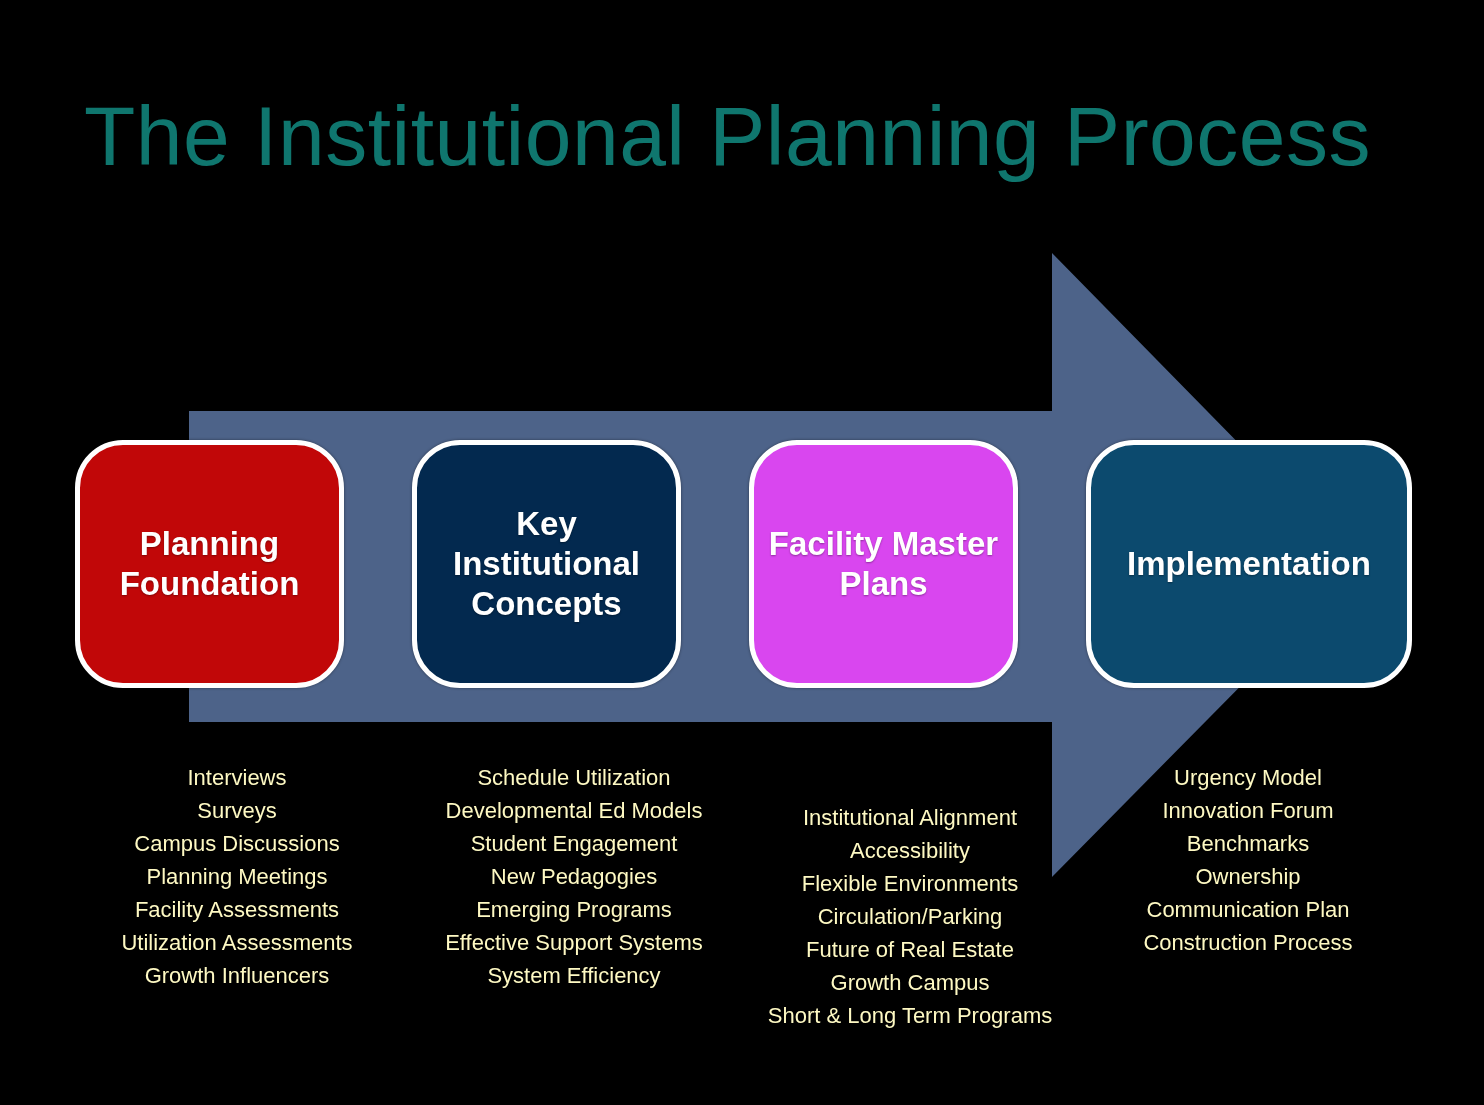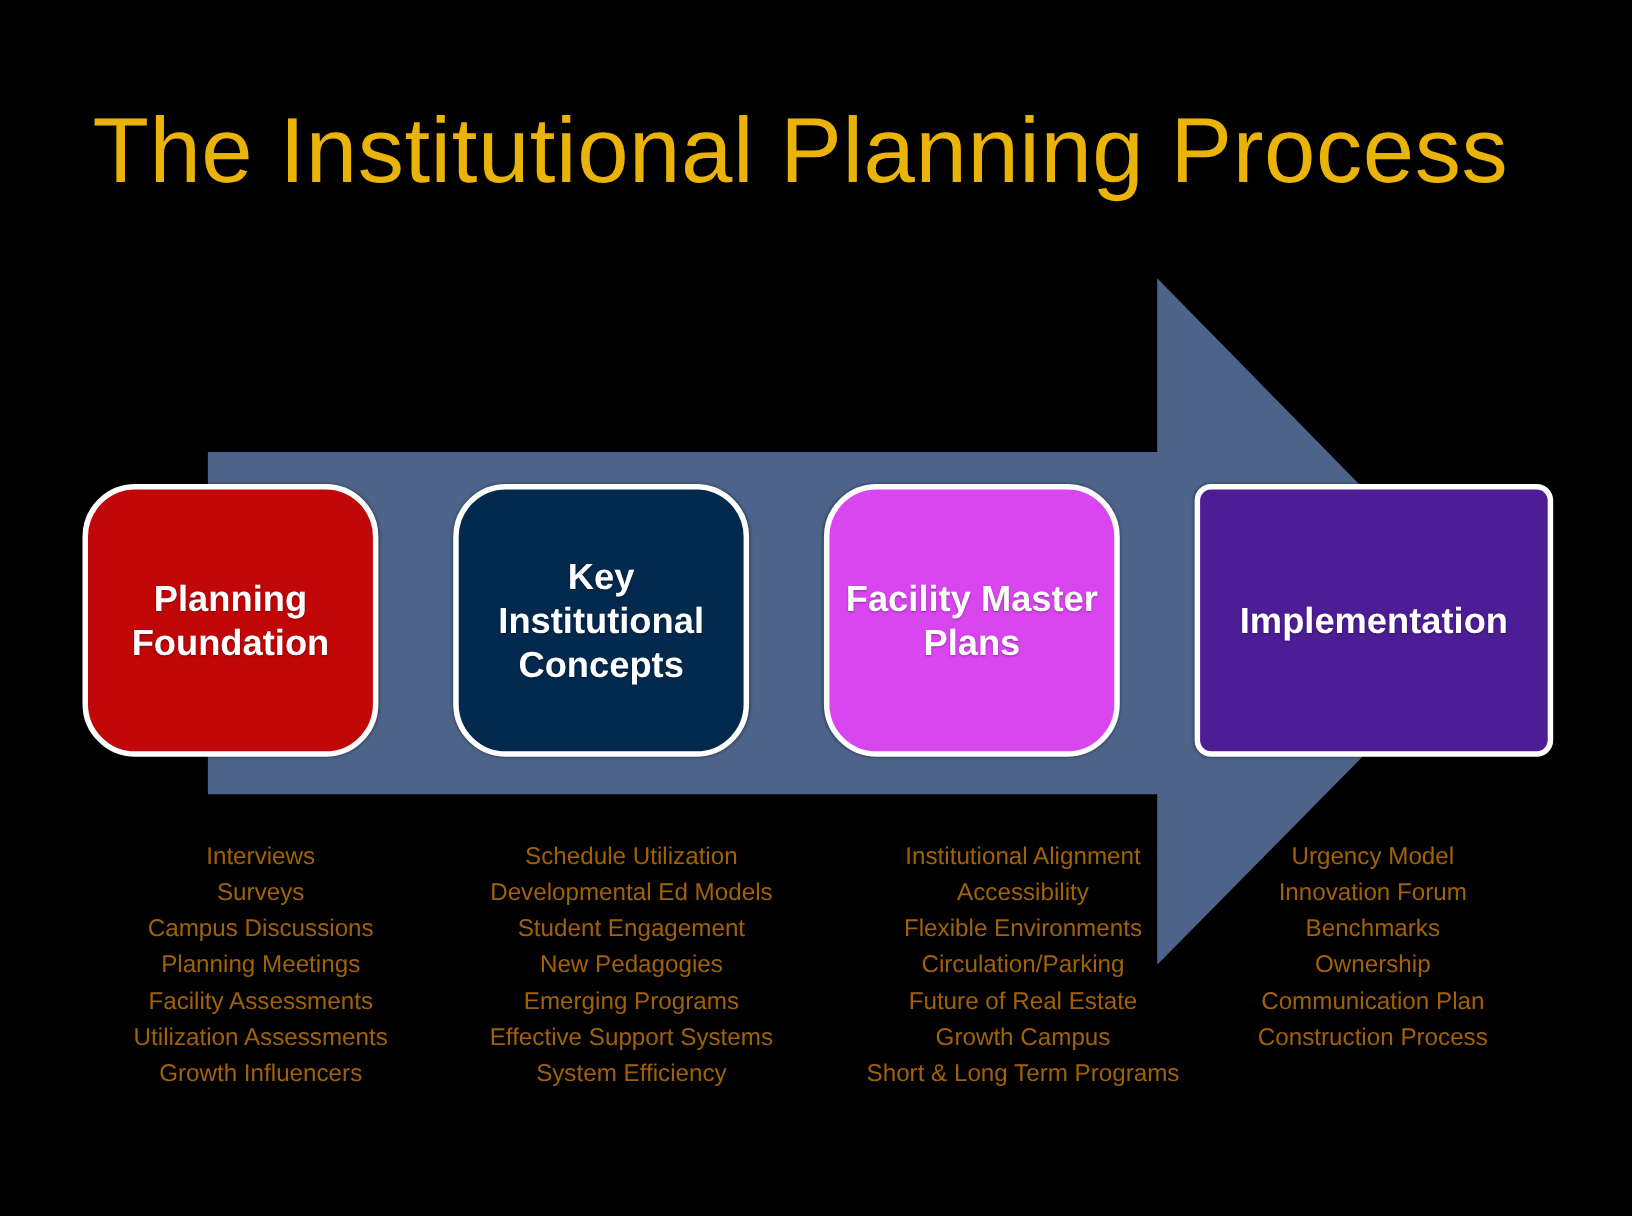--- a/index.html
+++ b/index.html
@@ -15,21 +15,21 @@
     overflow: hidden;
     font-family: "Liberation Sans", sans-serif;
   }
   .title {
     position: absolute;
     left: 84px;
     top: 88px;
     font-size: 84px;
     font-weight: 300;
     letter-spacing: 0.5px;
-    color: #eab308;
+    color: #0f766e;
     white-space: nowrap;
   }
   .arrow-svg {
     position: absolute;
     left: 0;
     top: 0;
   }
   .stage-box {
     position: absolute;
     top: 440px;
@@ -55,27 +55,27 @@
   }
   .box-1 { left: 75px; }
   .box-2 { left: 412px; }
   .box-3 { left: 749px; }
   .box-4 { left: 1086px; width: 326px; }
   .stage-list {
     position: absolute;
     top: 761px;
     width: 420px;
     text-align: center;
-    color: #a16207;
+    color: #fef9c3;
     font-size: 22px;
     line-height: 33px;
   }
   .list-1 { left: 27px; }
   .list-2 { left: 364px; }
-  .list-3 { left: 720px; }
+  .list-3 { left: 700px; margin-top: 40px; }
   .list-4 { left: 1038px; }
 </style>
 </head>
 <body>
 
 <div class="slide">
 
   <div class="title">The Institutional Planning Process</div>
 
   <svg class="arrow-svg" width="1484" height="1105" viewBox="0 0 1484 1105" aria-hidden="true">
@@ -90,21 +90,21 @@
   <div class="stage-box box-2" style="background-color: rgb(3, 41, 79);">
     <div class="stage-label">Key Institutional
 Concepts</div>
   </div>
 
   <div class="stage-box box-3" style="background-color: #d946ef;">
     <div class="stage-label">Facility Master
 Plans</div>
   </div>
 
-  <div class="stage-box box-4" style="background-color: #4c1d95; border-radius: 15px;">
+  <div class="stage-box box-4" style="background-color: #0c4a6e;">
     <div class="stage-label">Implementation</div>
   </div>
 
   <div class="stage-list list-1">
     <div>Interviews</div>
     <div>Surveys</div>
     <div>Campus Discussions</div>
     <div>Planning Meetings</div>
     <div>Facility Assessments</div>
     <div>Utilization Assessments</div>

